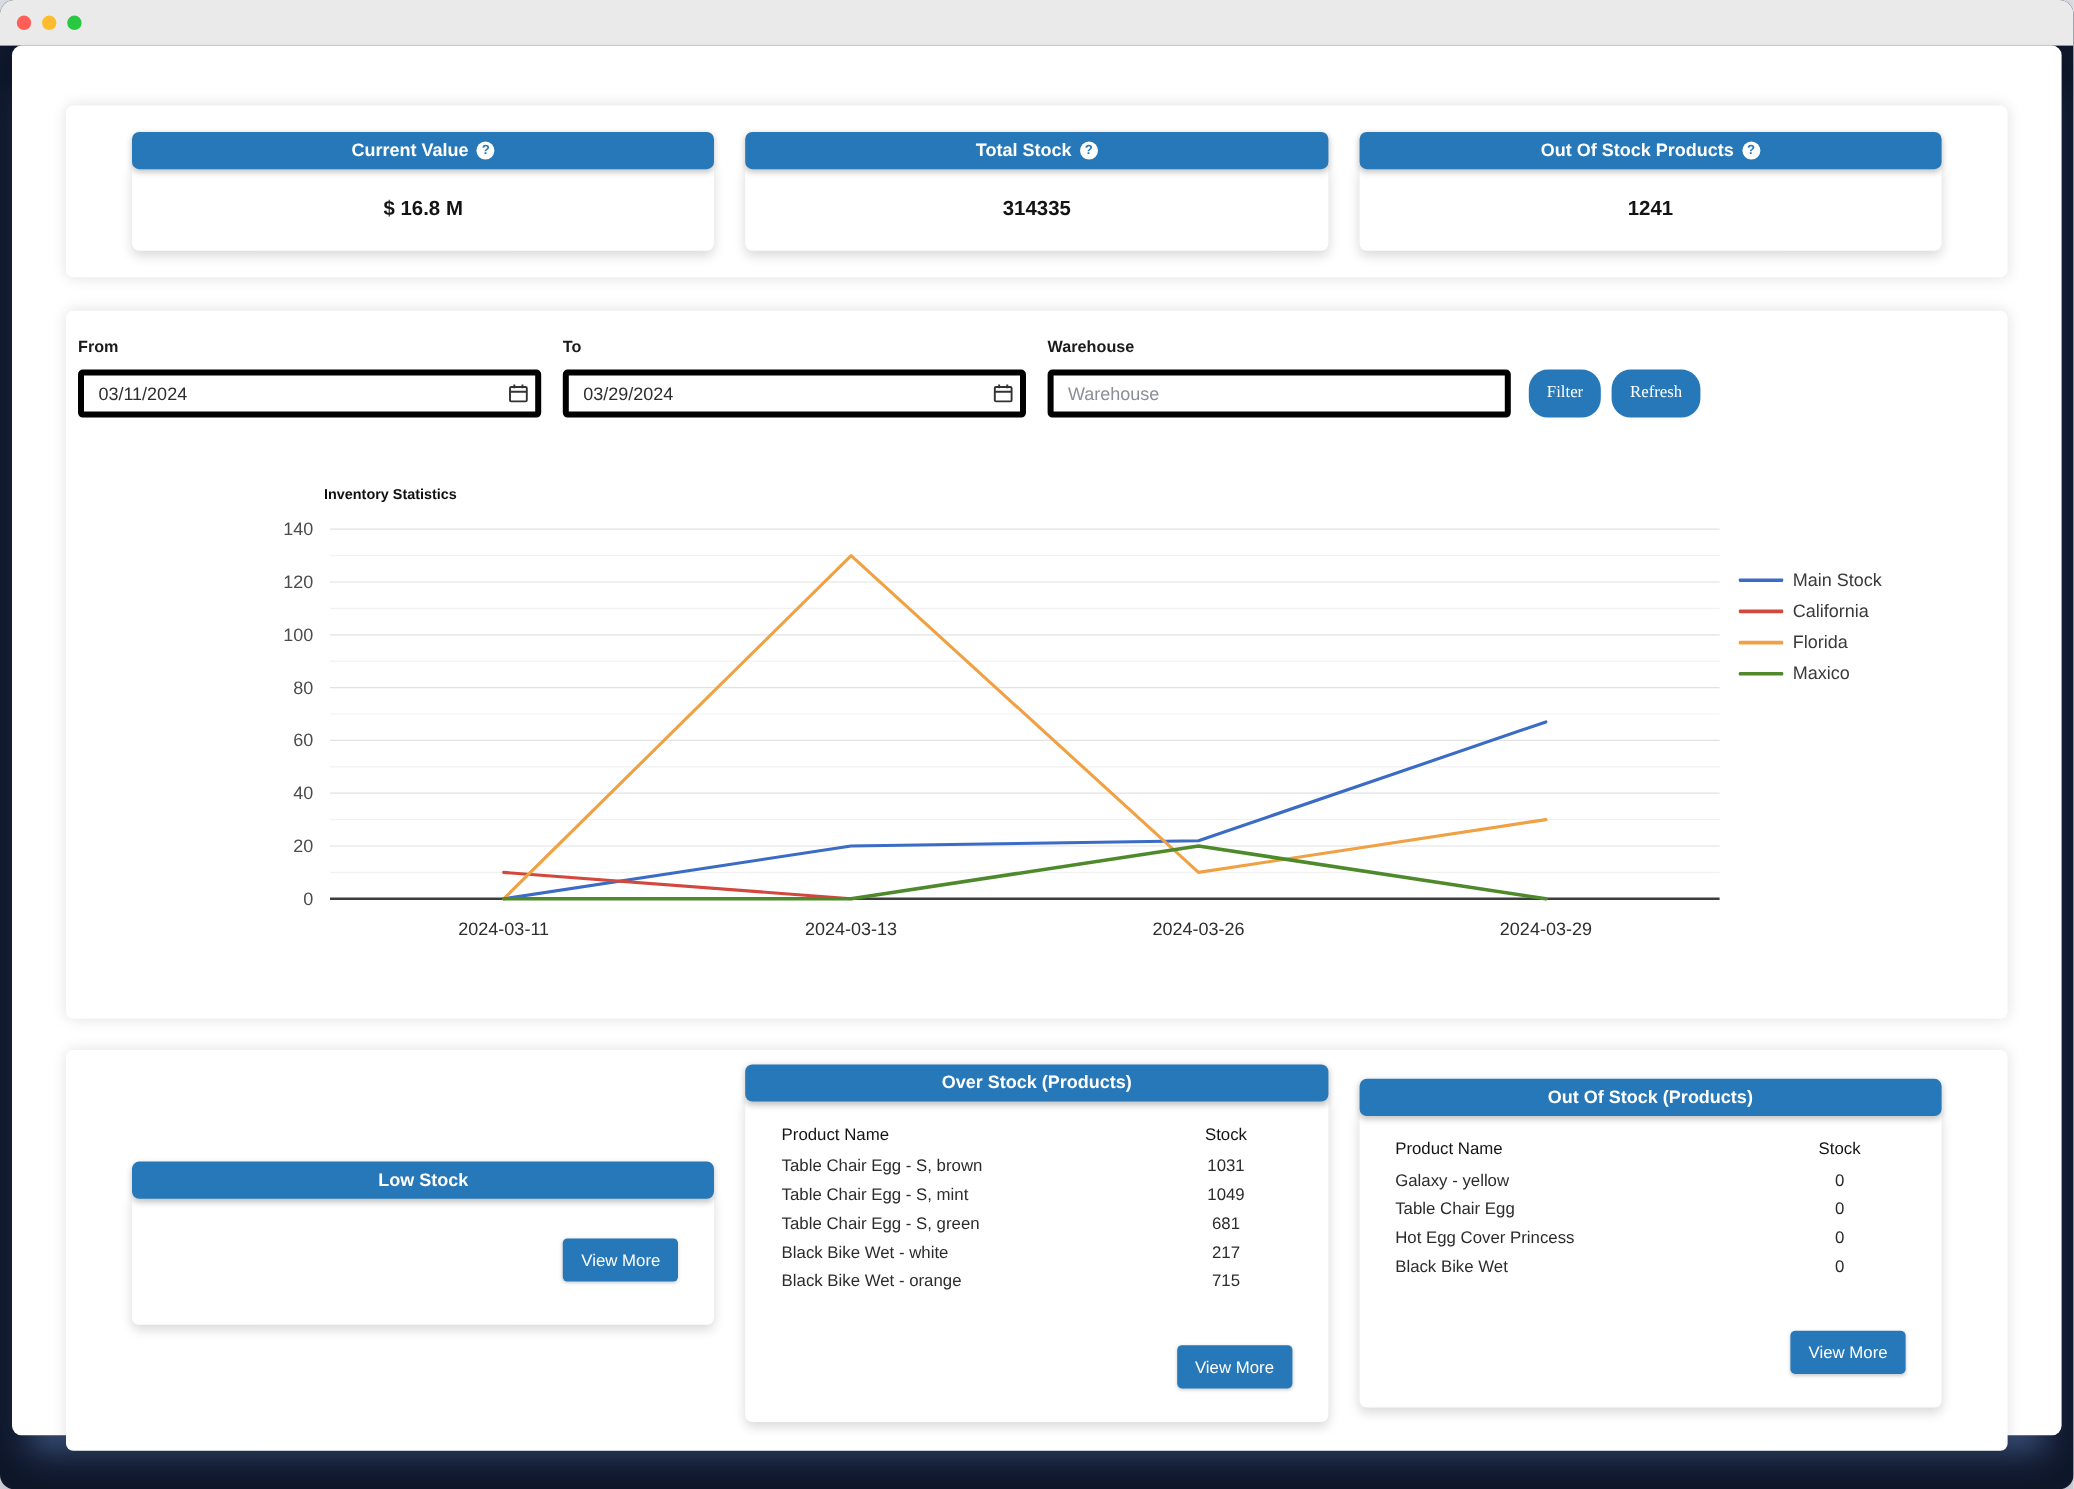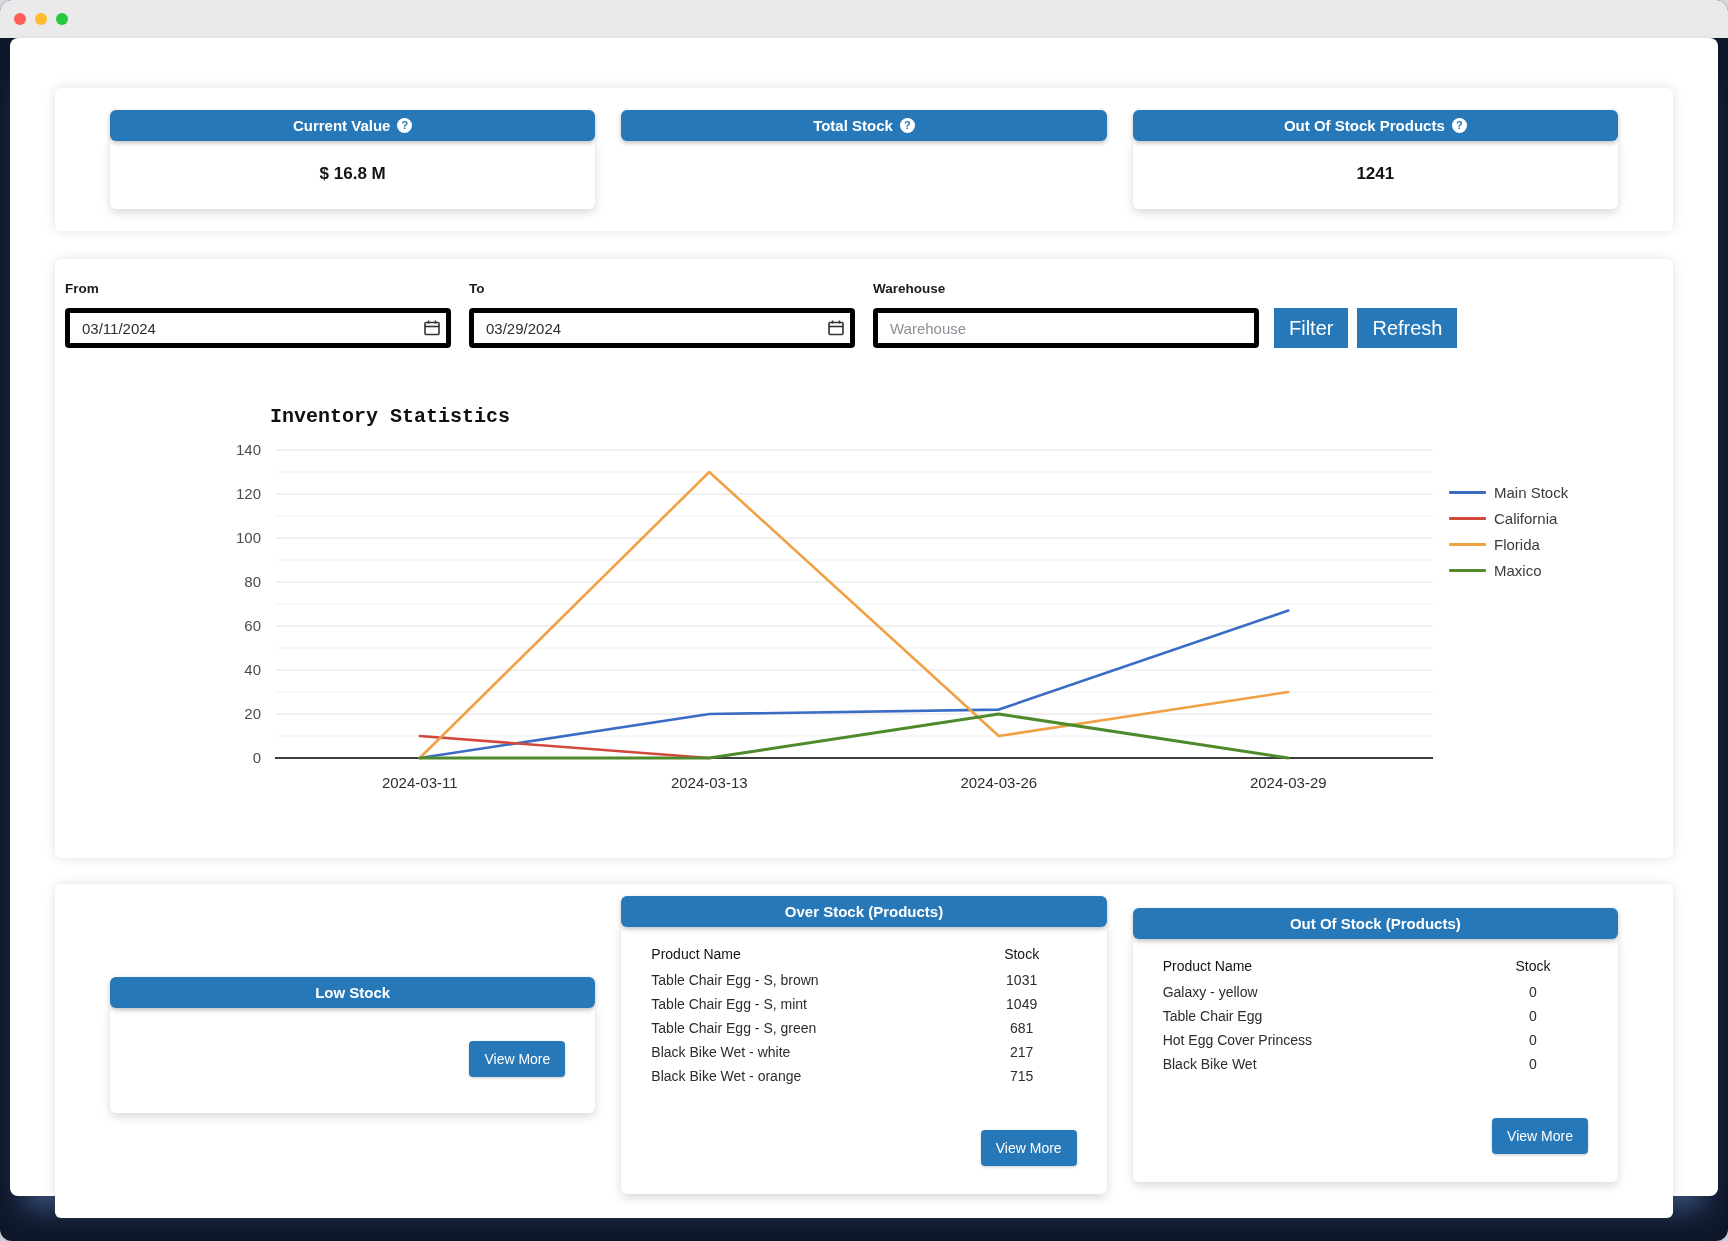--- a/index.html
+++ b/index.html
@@ -23,23 +23,23 @@
   .filter-section{margin-top:28px;padding:22px 10px 58px;}
   .filter-row{display:flex;align-items:flex-end;}
   .field{width:386px;margin-right:18px;}
   .field label{display:block;font-size:13.5px;font-weight:bold;color:#1b1b1b;margin-bottom:12px;}
   .input-wrap{position:relative;}
   .input-wrap input{width:100%;height:40px;box-sizing:border-box;border:5px solid #000000;border-radius:4px;
     padding:0 34px 0 12px;font-size:15px;color:#2e2e2e;font-family:"Liberation Sans",sans-serif;background:#fff;}
   .input-wrap input::placeholder{color:#8a9096;}
   .cal-icon{position:absolute;right:10px;top:11px;width:18px;height:18px;}
   .btns{display:flex;gap:9px;margin-left:-3px;}
-  .btn{background:#2678b8;color:#fff;border:none;border-radius:0;height:40px;padding:0 15px;font-size:20px;
-    font-family:Liberation Sans, sans-serif;cursor:pointer;}
-  .chart-title{margin:57px 0 10px 205px;font-size:20px;font-weight:bold;color:#101010;font-family:Liberation Mono, monospace;}
+  .btn{background:#2678b8;color:#fff;border:none;border-radius:16px;height:40px;padding:0 15px;font-size:14px;
+    font-family:Liberation Serif, serif;cursor:pointer;}
+  .chart-title{margin:57px 0 10px 205px;font-size:12px;font-weight:bold;color:#101010;}
   .chart-area{display:flex;margin-left:150px;}
   .legend{margin-left:14px;margin-top:46px;}
   .legend-item{display:flex;align-items:center;gap:8px;margin-bottom:9px;}
   .legend-swatch{width:37px;height:3px;border-radius:1px;flex:none;}
   .legend-label{font-size:15px;color:#3a3a3a;white-space:nowrap;}
   
   .bottom-section{margin-top:26px;padding:12px 55px 24px;display:flex;gap:26px;align-items:center;}
   .bottom-card{flex:1;}
   .low-body{height:108px;display:flex;align-items:center;justify-content:flex-end;padding:0 30px;}
   .table-body{padding:18px 30px 28px;}
@@ -72,20 +72,23 @@
         </div>
         <div class="card-body">
             <div class="stat-value">$ 16.8 M</div>
           </div>
       </div>
       <div class="stat-card">
         <div class="card-header">
           <span>Total Stock</span>
           <span class="help-icon">?</span>
         </div>
+        <div class="card-body">
+            <div class="stat-value">314335</div>
+          </div>
       </div>
       <div class="stat-card">
         <div class="card-header">
           <span>Out Of Stock Products</span>
           <span class="help-icon">?</span>
         </div>
         <div class="card-body">
             <div class="stat-value">1241</div>
           </div>
       </div>

